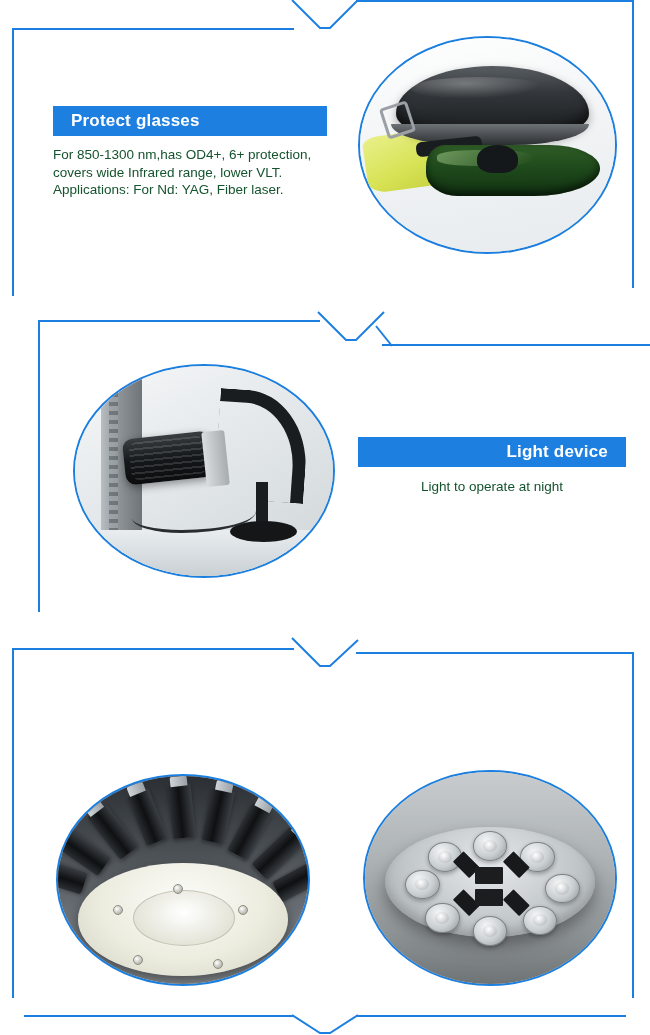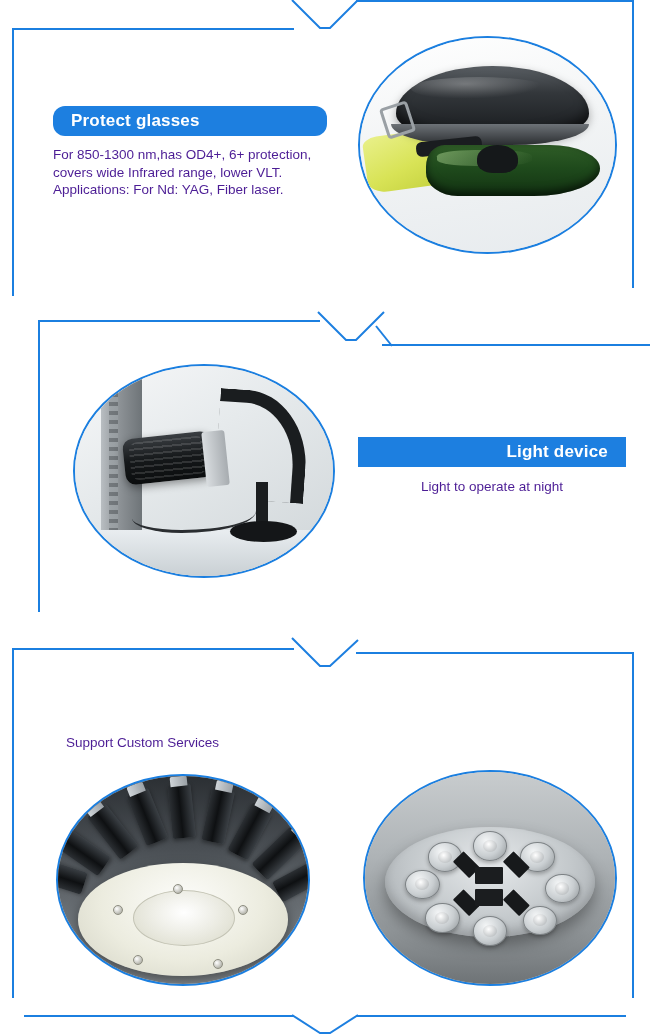--- a/index.html
+++ b/index.html
@@ -45,28 +45,28 @@
     position: absolute;
     background: #1d7fe0;
     height: 30px;
     line-height: 30px;
     color: #ffffff;
     font-weight: bold;
     font-size: 17px;
     letter-spacing: 0.2px;
     box-sizing: border-box;
   }
-  .title-bar.left-align { text-align: left; padding-left: 18px; border-radius: 12px; }
+  .title-bar.left-align { text-align: left; padding-left: 18px; }
   .title-bar.right-align { text-align: right; padding-right: 18px; }
 
   .body-text {
     position: absolute;
     font-size: 13.5px;
     line-height: 17.5px;
-    color: #4c1d95;
+    color: #14532d;
     white-space: pre-line;
   }
   .body-text.center { text-align: center; }
 
   
   .photo-oval {
     position: absolute;
     border-radius: 50%;
     border: 2px solid #1b7fe0;
     overflow: hidden;
@@ -383,21 +383,20 @@
   <div class="frame-line v" style="left:12px;top:18px;height:350px;"></div>
   <div class="frame-line h" style="left:12px;top:18px;width:282px;"></div>
   <div class="frame-line h" style="left:356px;top:22px;width:278px;"></div>
   <div class="frame-line v" style="left:632px;top:22px;height:346px;"></div>
 
   <svg class="notch" style="left:290px;top:6px;width:70px;height:36px;" viewBox="0 0 70 36">
     <polyline points="2,2 30,30 40,30 68,4" fill="none" stroke="#1d7fe0" stroke-width="2"></polyline>
   </svg>
 
 
-  <div class="body-text" style="left:66px;top:104px;width:300px;">Support Custom Services</div>
 
   <div class="photo-oval" style="left:56px;top:144px;width:250px;height:208px;">
     <div class="photo-inner">
       <div class="p3-bg"></div>
       <div class="p3-pen" style="left:6%;top:26%;transform:rotate(-72deg);"></div>
       <div class="p3-pen" style="left:14%;top:18%;transform:rotate(-55deg);">
           <span class="tip"></span>
         </div>
       <div class="p3-pen" style="left:24%;top:11%;transform:rotate(-38deg);">
           <span class="tip"></span>

